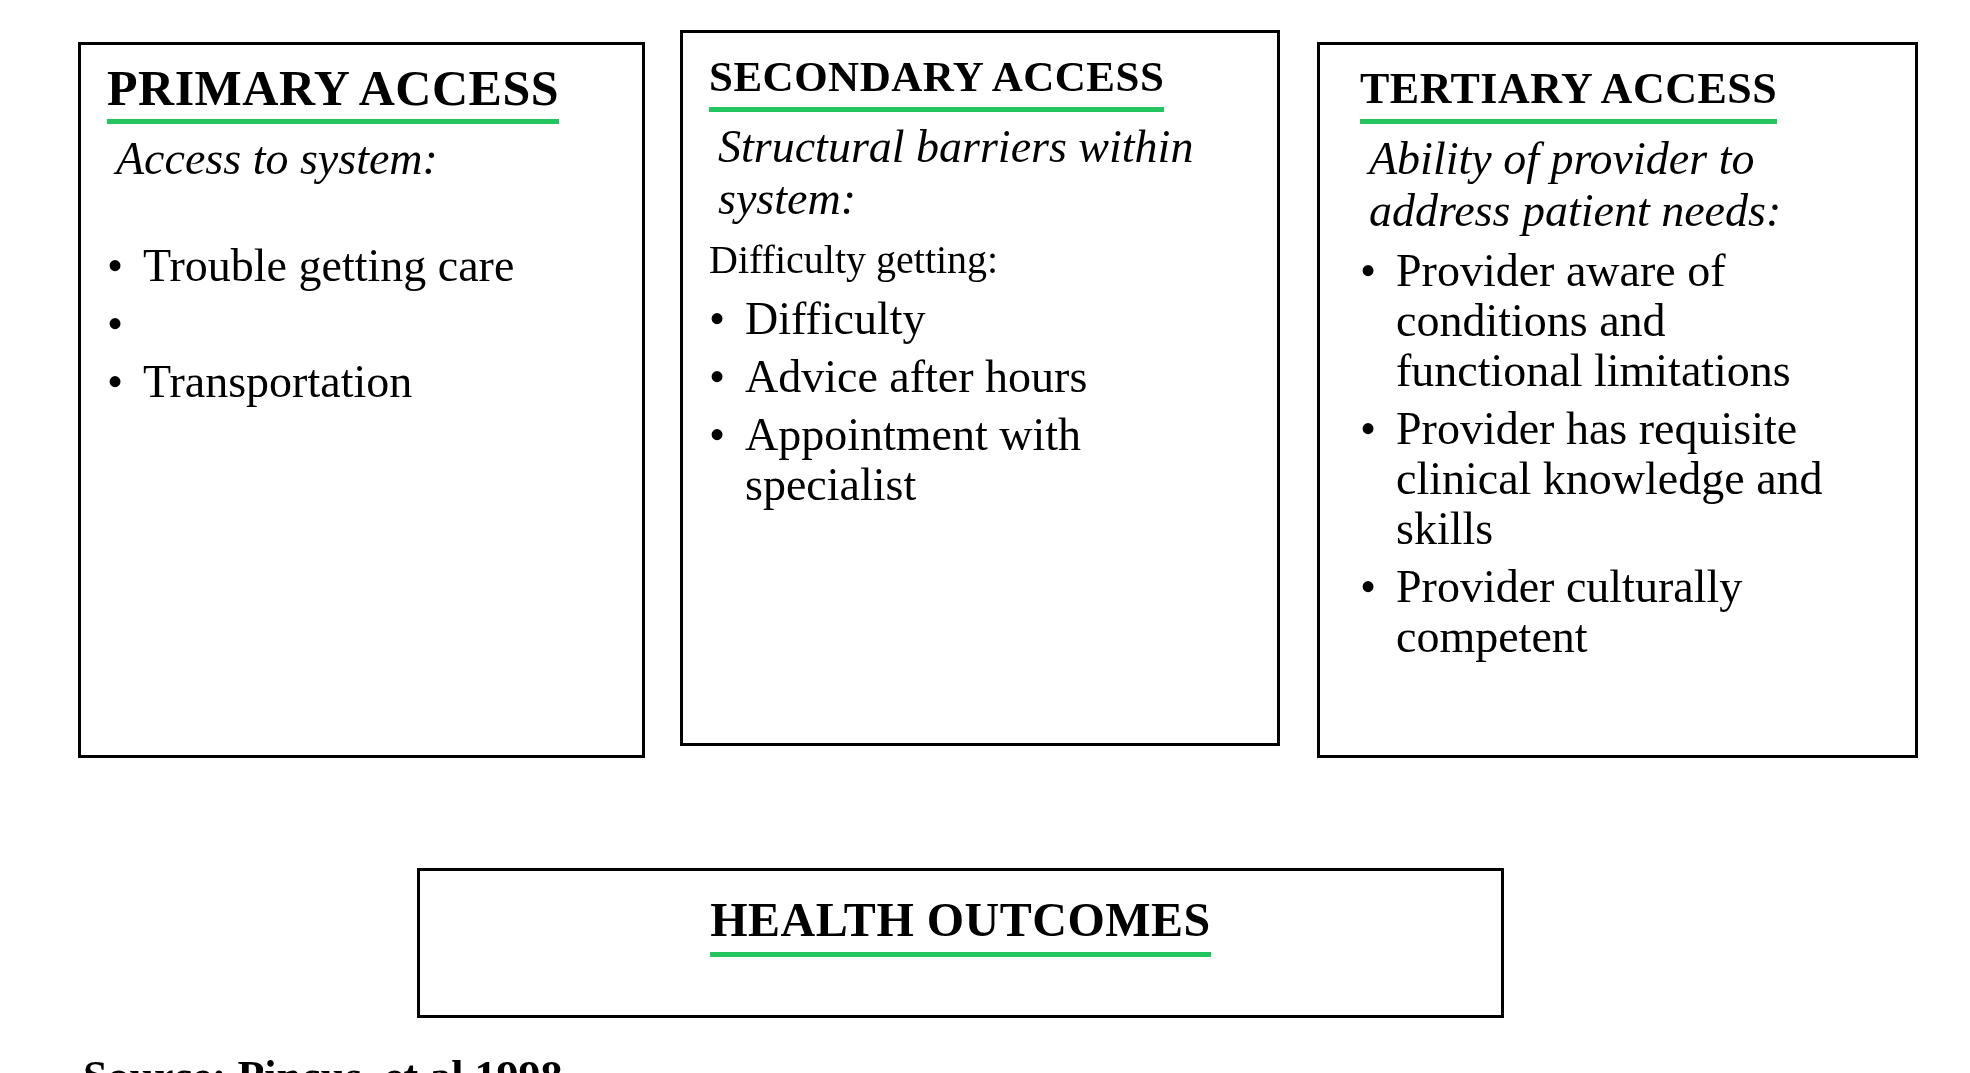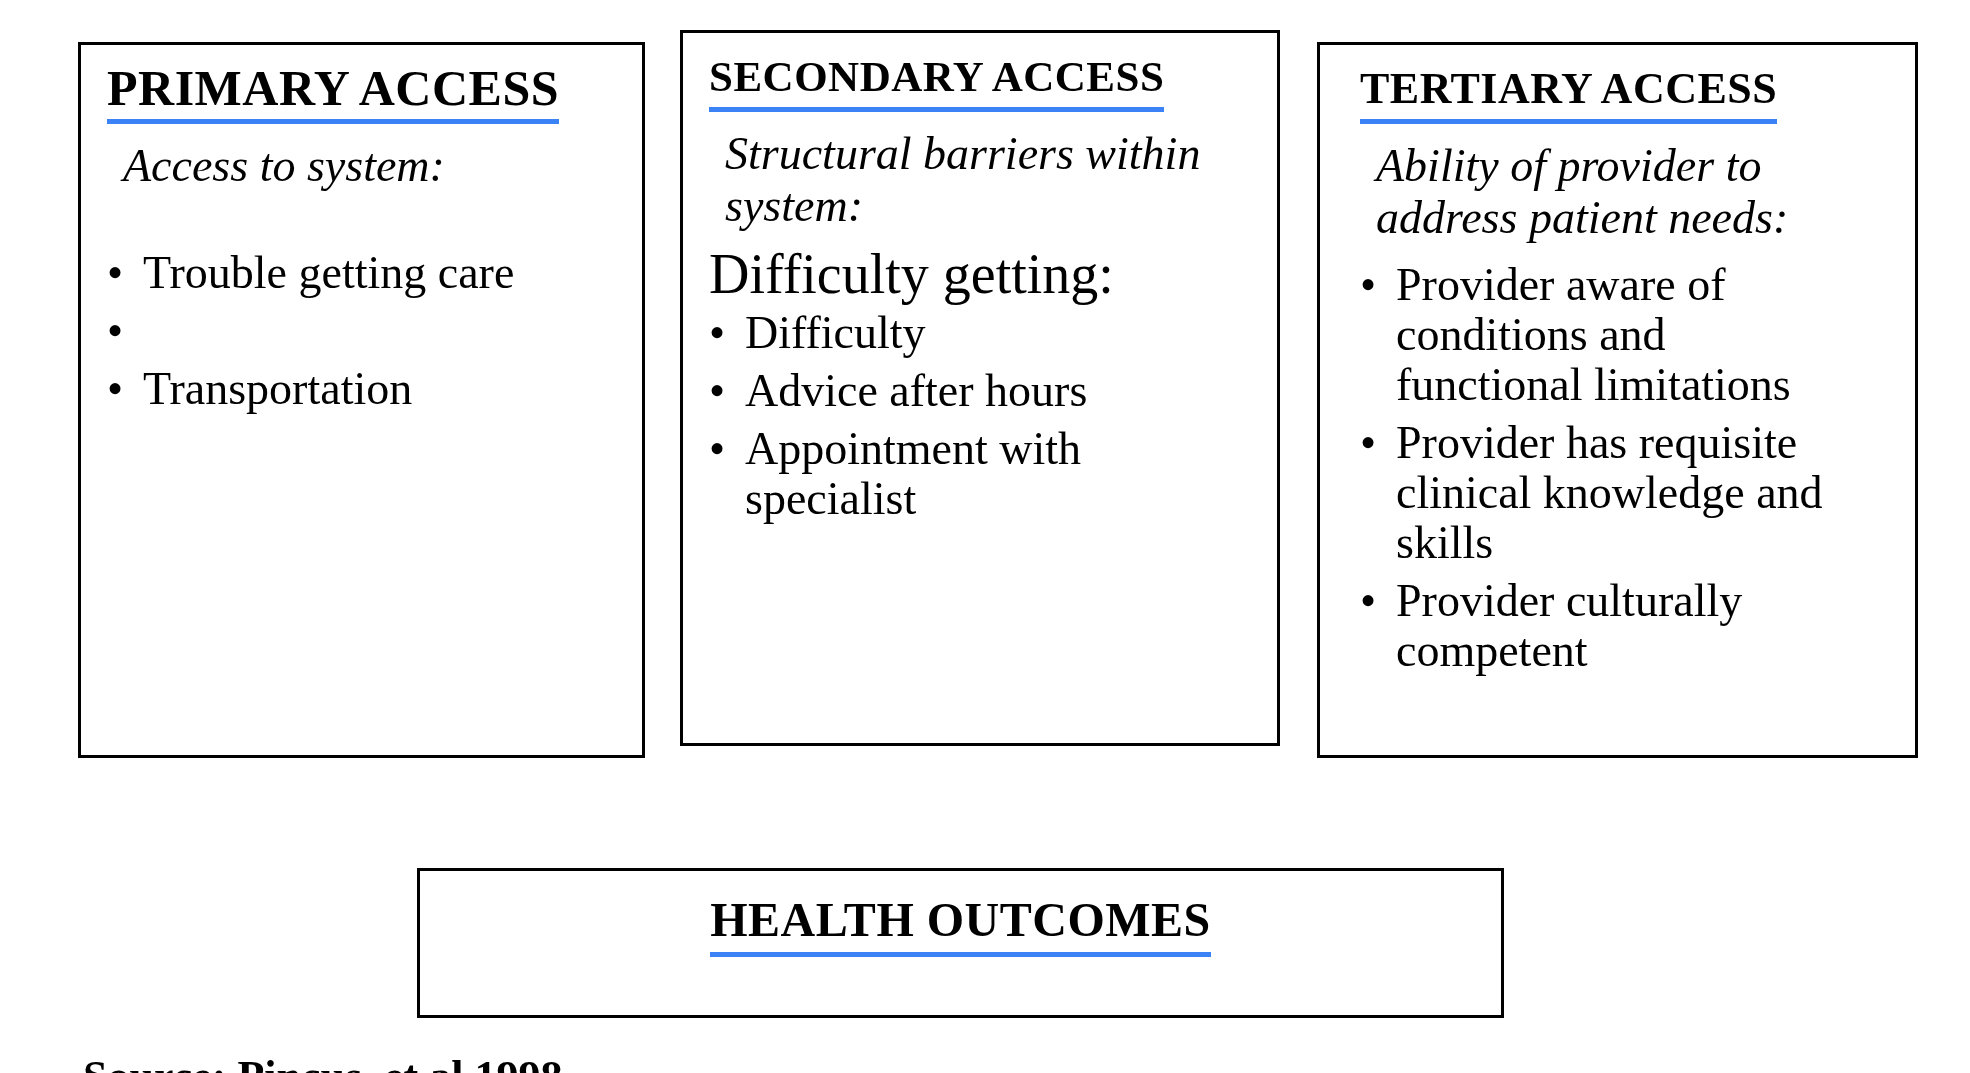--- a/index.html
+++ b/index.html
@@ -18,36 +18,36 @@
     border: 3px solid #000000;
     background: #ffffff;
     padding: 16px 26px 16px 26px;
   }
   .box-primary   { left: 78px;   top: 42px;  width: 567px;  height: 716px; }
   .box-secondary { left: 680px;  top: 30px;  width: 600px;  height: 716px; }
   .box-tertiary  { left: 1317px; top: 42px;  width: 601px;  height: 716px; padding-left: 40px; }
   .box-outcomes  { left: 417px;  top: 868px; width: 1087px; height: 150px; text-align: center; padding: 20px 20px; }
 
   .title { margin: 0; font-weight: bold; line-height: 55px; letter-spacing: 0.5px; }
-  .title .u { display: inline-block; border-bottom: 5px solid #3b82f6; padding-bottom: 3px; }
+  .title .u { display: inline-block; border-bottom: 5px solid #22c55e; padding-bottom: 3px; }
   .box-primary .title   { font-size: 50px; }
   .box-secondary .title { font-size: 43px; }
   .box-tertiary .title  { font-size: 44px; }
   .box-outcomes .title  { font-size: 48px; line-height: 58px; }
 
   .subtitle {
     font-style: italic;
     font-size: 46px;
     line-height: 52px;
     white-space: pre-line;
-    margin: 16px;
+    margin: 9px;
   }
   .box-secondary .subtitle { }
 
-  .intro { font-size: 56px; line-height: 52px; margin: 0; }
+  .intro { font-size: 40px; line-height: 52px; margin: 0; }
 
   .bullets { margin-top: 6px; }
   .box-primary .bullets { margin-top: 56px; }
   .bullet {
     display: flex;
     align-items: flex-start;
     font-size: 46px;
     line-height: 50px;
     margin-top: 8px;
   }

